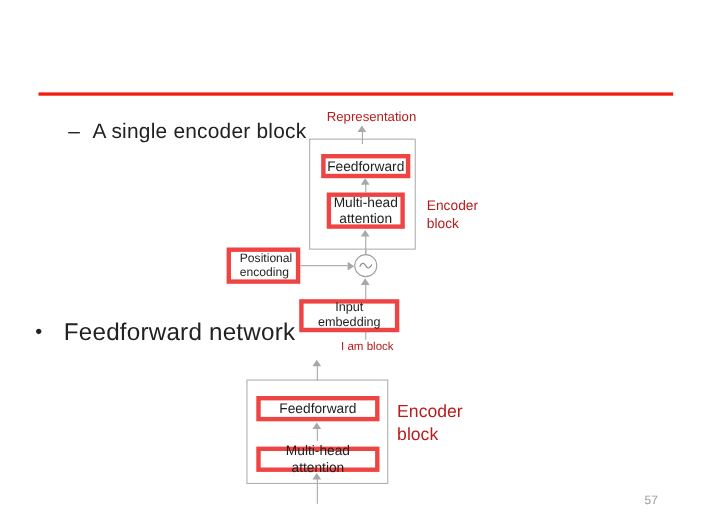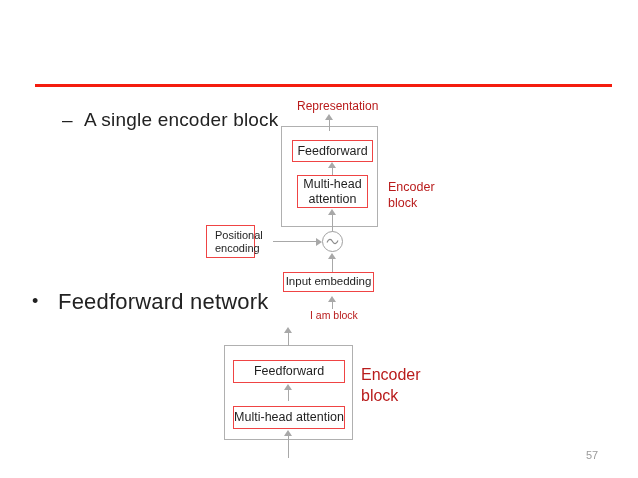--- a/index.html
+++ b/index.html
@@ -54,21 +54,21 @@
     display: inline-block;
     width: 26px;
     font-size: 18px;
     vertical-align: 2px;
   }
 
   
   .dbox {
     position: absolute;
     box-sizing: border-box;
-    border: 1px solid #ef4444;
+    border: 4px solid #ef4444;
     background: #ffffff;
     color: #1e1e1e;
     display: flex;
     align-items: center;
     justify-content: center;
     text-align: center;
     line-height: 1.15;
     z-index: 3;
   }
   .dbox.outer {
@@ -169,34 +169,34 @@
 
   <div class="vline" style="left:332px; top:212px; height:20px;"></div>
   <div class="arrow-up" style="left:328px; top:209px;"></div>
 
   <div class="circle-node" style="left:322px; top:231px; width:21px; height:21px;">
     <svg width="19" height="19" viewBox="0 0 19 19" style="display:block;">
       <path d="M4 10.5 C5.6 6.5, 8 6.5, 9.5 9.5 C11 12.5, 13.4 12.5, 15 8.5" fill="none" stroke="#8a8a8a" stroke-width="1.1"></path>
     </svg>
   </div>
 
-  <div class="dbox" style="left:206px; top:225px; width:49px; height:33px; font-size:11px; justify-content:flex-start; padding-left:8px; text-align:left;">
+  <div class="dbox" style="left:206px; top:225px; width:67px; height:33px; font-size:11px; justify-content:flex-start; padding-left:8px; text-align:left;">
     <span>Positional
 encoding</span>
   </div>
 
   <div class="hline" style="left:273px; top:241px; width:43px;"></div>
   <div class="arrow-right" style="left:316px; top:238px;"></div>
 
   <div class="vline" style="left:332px; top:227px; height:5px;"></div>
 
   <div class="vline" style="left:332px; top:256px; height:17px;"></div>
   <div class="arrow-up" style="left:328px; top:253px;"></div>
 
-  <div class="dbox" style="left:283px; top:272px; width:91px; height:20px; font-size:11.5px;">
+  <div class="dbox" style="left:272px; top:272px; width:91px; height:30px; font-size:11.5px;">
     <span>Input embedding</span>
   </div>
 
   <div class="vline" style="left:332px; top:300px; height:9px;"></div>
   <div class="arrow-up" style="left:328px; top:296px;"></div>
 
   <div class="plain-label" style="left:310px; top:309px; font-size:10.5px;">I am block</div>
 
   <div class="vline" style="left:288px; top:331px; height:15px;"></div>
   <div class="arrow-up" style="left:284px; top:327px;"></div>

